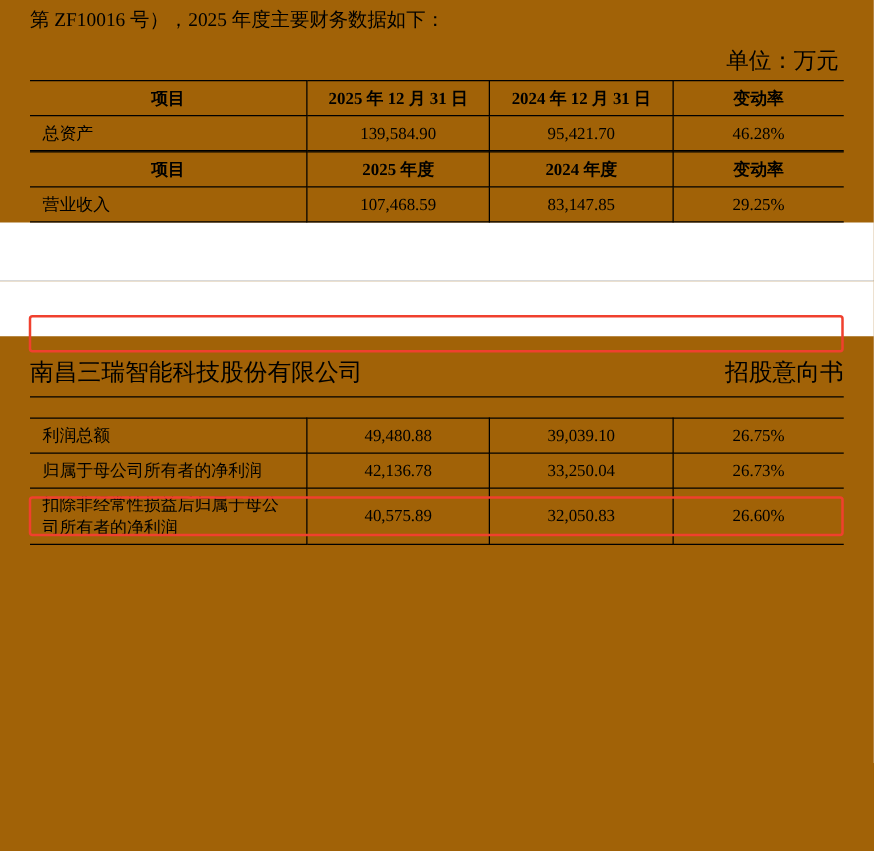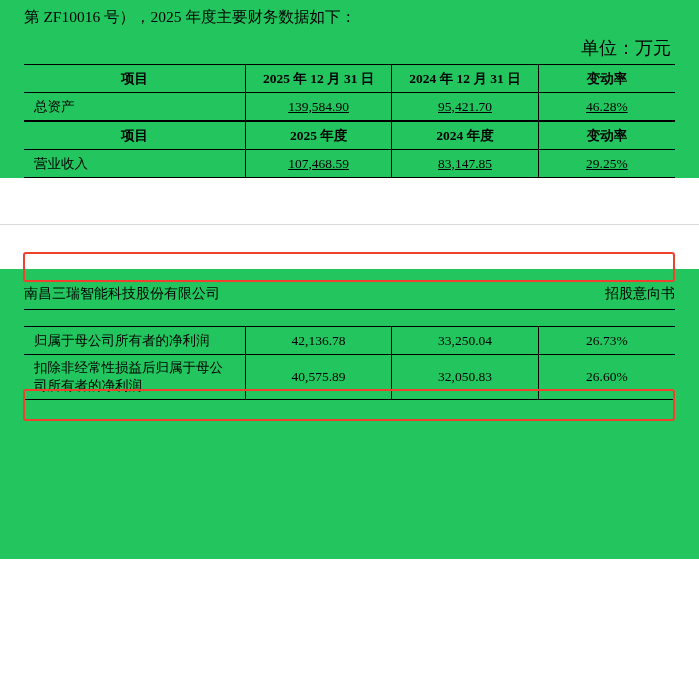--- a/index.html
+++ b/index.html
@@ -11,22 +11,22 @@
     width: 699px;
     height: 681px;
     font-family: "Liberation Serif", "DejaVu Serif", serif;
     color: #000000;
     position: relative;
     overflow: hidden;
   }
   .page {
     position: relative;
     width: 699px;
-    height: 559px;
-    background: #22c55e;
+    height: 681px;
+    background: #a16207;
   }
 
   
   .doc-top {
     padding: 0 24px;
     box-sizing: border-box;
   }
   .intro-line {
     font-size: 15.5px;
     line-height: 22px;
@@ -69,21 +69,20 @@
   }
   table.fin td.c-item {
     text-align: left;
   }
   table.fin th {
     text-align: center;
     font-weight: bold;
   }
   table.fin td.num {
     text-align: center;
-    text-decoration: underline;
   }
   .col-item { width: 34%; }
   .col-a { width: 22.5%; }
   .col-b { width: 22.5%; }
   .col-c { width: 21%; }
 
   .highlight-row td {
     position: relative;
   }
 
@@ -115,21 +114,21 @@
 
   
   .doc-bottom {
     padding: 0 24px;
     box-sizing: border-box;
   }
   .runhead {
     display: flex;
     justify-content: space-between;
     align-items: baseline;
-    font-size: 14px;
+    font-size: 19px;
     padding-top: 16px;
     padding-bottom: 6px;
   }
   .runhead .left { }
   .runhead .right { }
   .rule {
     border-top: 1px solid #000000;
     margin-bottom: 16px;
   }
   table.fin2 {
@@ -242,20 +241,26 @@
 
     <div style="position:relative;">
       <table class="fin2">
         <colgroup>
           <col class="col-item">
             <col class="col-a">
             <col class="col-b">
             <col class="col-c">
         </colgroup>
         <tbody>
+          <tr>
+            <td class="c-item">利润总额</td>
+            <td class="c-a">49,480.88</td>
+            <td class="c-b">39,039.10</td>
+            <td class="c-c">26.75%</td>
+          </tr>
           <tr class="highlight-row">
             <td class="c-item">归属于母公司所有者的净利润</td>
             <td class="c-a">42,136.78</td>
             <td class="c-b">33,250.04</td>
             <td class="c-c">26.73%</td>
           </tr>
           <tr>
             <td class="c-item two-line">扣除非经常性损益后归属于母公司所有者的净利润</td>
             <td class="c-a">40,575.89</td>
             <td class="c-b">32,050.83</td>

